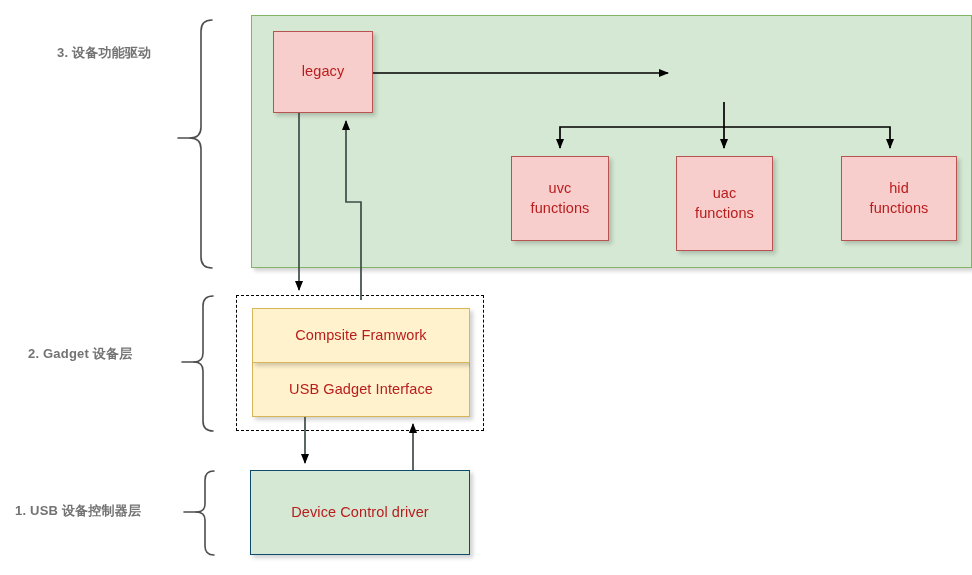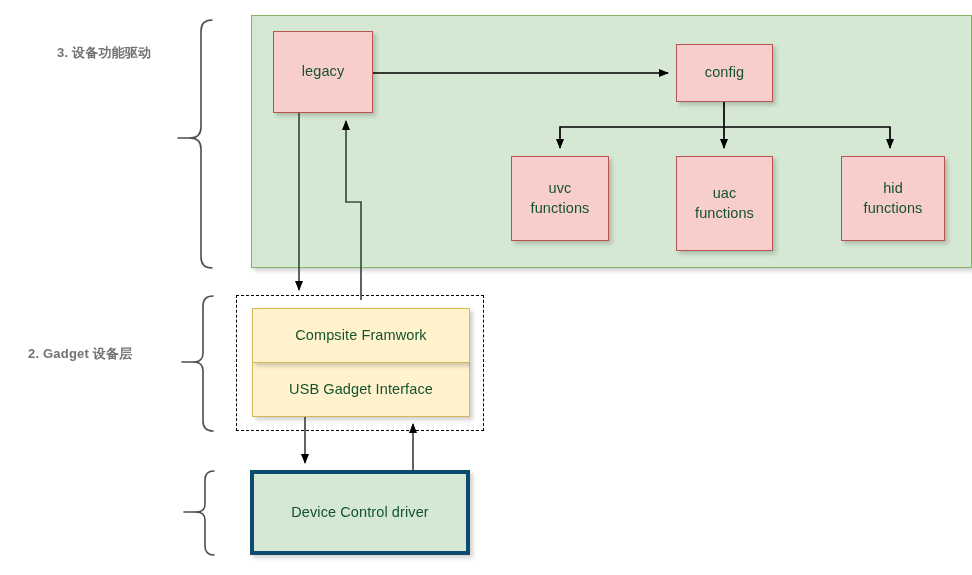--- a/index.html
+++ b/index.html
@@ -35,38 +35,38 @@
     pointer-events: none;
   }
   .box {
     position: absolute;
     box-sizing: border-box;
     display: flex;
     align-items: center;
     justify-content: center;
     text-align: center;
     font-size: 14.5px;
-    color: #14532d;
+    color: #b91c1c;
     line-height: 1.32;
     white-space: pre-line;
     letter-spacing: 0.1px;
   }
   .green-container {
     background: #d5e8d4;
     border: 1px solid #82b366;
     box-shadow: 3px 3px 4px rgba(0,0,0,0.18);
   }
   .pink-box {
     background: #f8cecc;
     border: 1px solid #b85450;
     box-shadow: 3px 3px 4px rgba(0,0,0,0.18);
   }
   .green-box {
     background: #d5e8d4;
-    border: 4px solid #0c4a6e;
+    border: 1px solid #0c4a6e;
     box-shadow: 3px 3px 4px rgba(0,0,0,0.18);
   }
   .yellow-box {
     background: #fff2cc;
     border: 1px solid #d6b656;
     box-shadow: 3px 3px 4px rgba(0,0,0,0.18);
   }
   .yellow-box-bottom {
     border-top: none;
   }
@@ -79,34 +79,34 @@
 </style>
 </head>
 <body>
 
 <div id="canvas">
 
   <div class="layer-label" style="left:57px; top:45px;">3. 设备功能驱动</div>
 
   <div class="layer-label" style="left:28px; top:346px;">2. Gadget 设备层</div>
 
+  <div class="layer-label" style="left:15px; top:503px;">1. USB 设备控制器层</div>
 
   <div class="box green-container" style="left:251px; top:15px; width:721px; height:253px;"></div>
 
   <div class="box pink-box" style="left:273px; top:31px; width:100px; height:82px;">legacy</div>
 
-  <div class="box pink-box" style="left:676px; top:44px; width:97px; height:58px;">config</div>
 
   <div class="box pink-box" style="left:511px; top:156px; width:98px; height:85px;">uvc
 functions</div>
 
   <div class="box pink-box" style="left:676px; top:156px; width:97px; height:95px;">uac
 functions</div>
 
-  <div class="box pink-box" style="left:841px; top:156px; width:104px; height:85px;">hid
+  <div class="box pink-box" style="left:841px; top:156px; width:116px; height:85px;">hid
 functions</div>
 
   <div class="dashed-box" style="left:236px; top:295px; width:248px; height:136px;"></div>
 
   <div class="box yellow-box yellow-box-bottom" style="left:252px; top:363px; width:218px; height:54px;">USB Gadget Interface</div>
 
   <div class="box yellow-box" style="left:252px; top:308px; width:218px; height:55px;">Compsite Framwork</div>
 
   <div class="box green-box" style="left:250px; top:470px; width:220px; height:85px;">Device Control driver</div>
 

